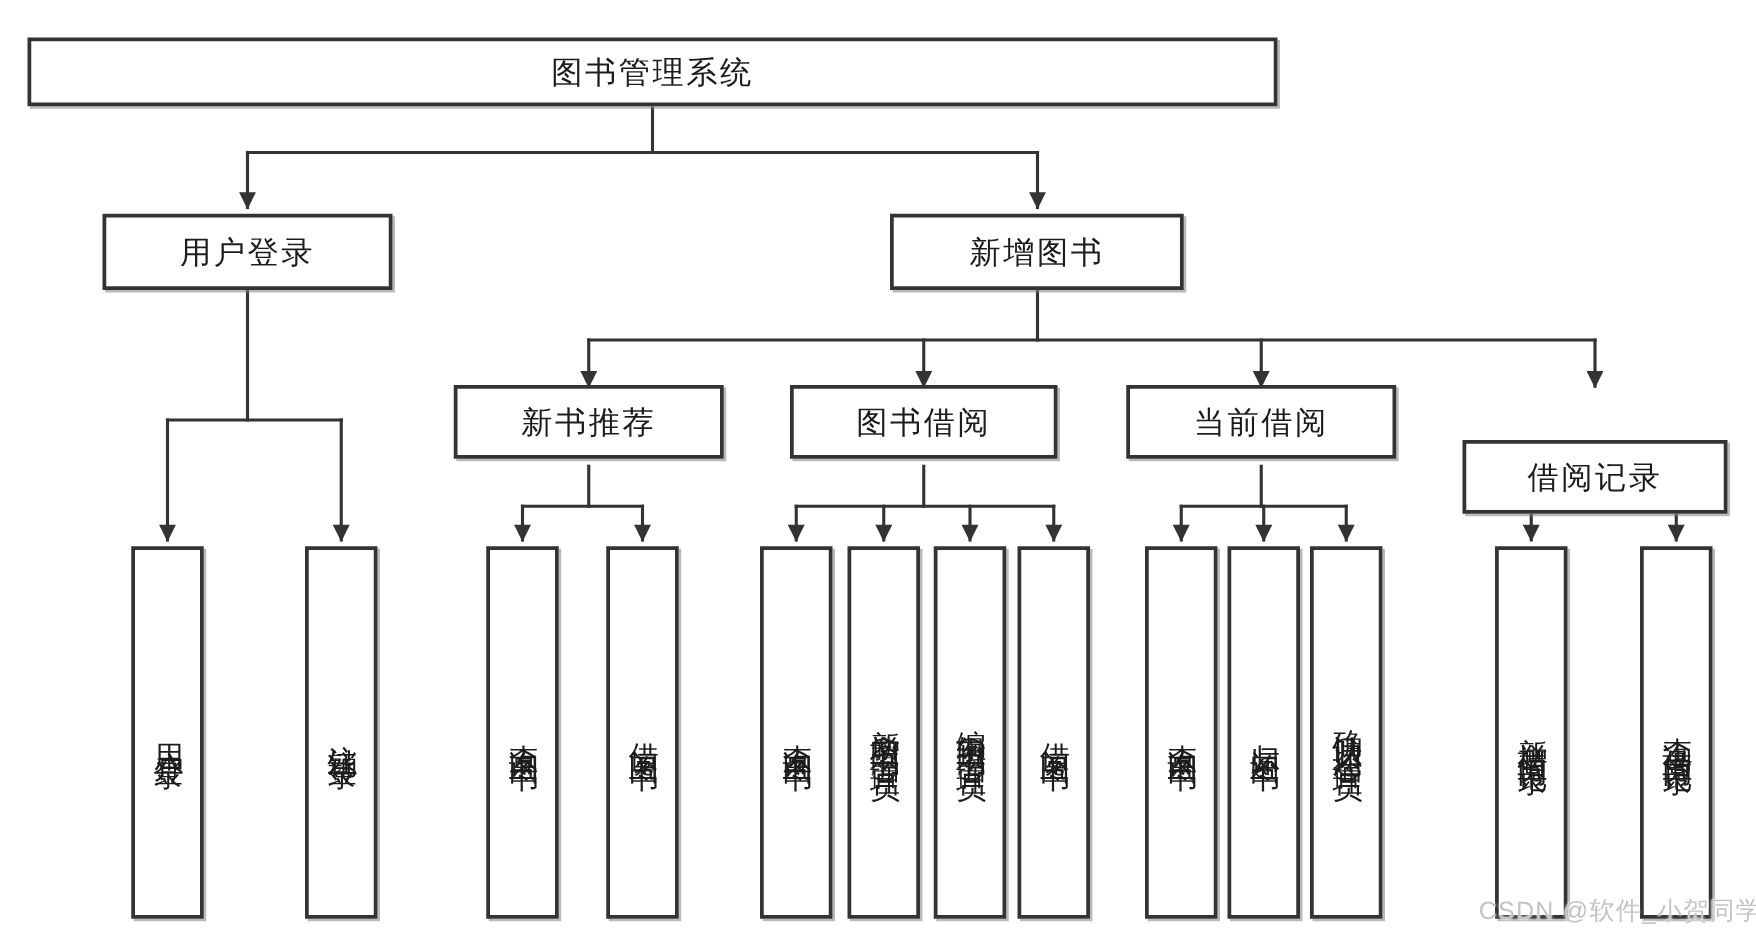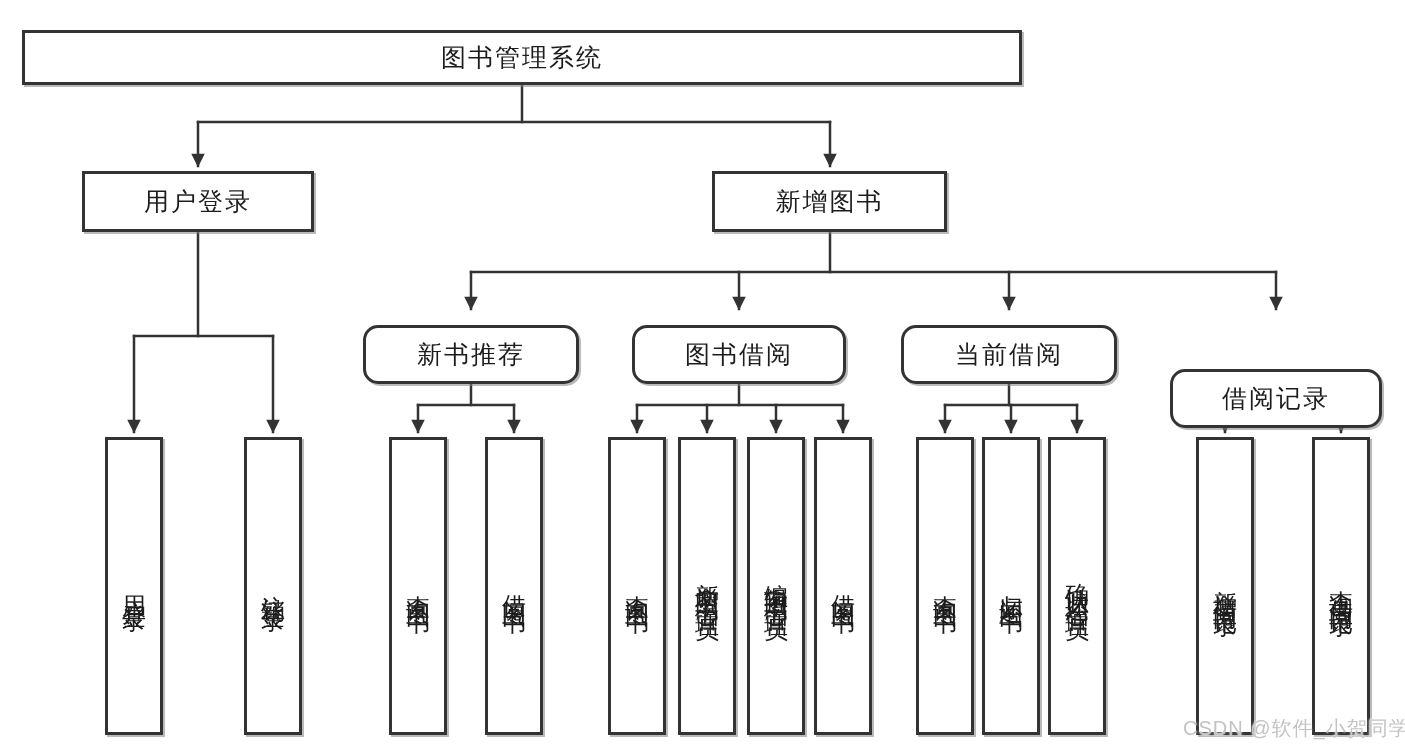--- a/index.html
+++ b/index.html
@@ -13,21 +13,21 @@
   .node {
     position:absolute; box-sizing:border-box; background:#ffffff;
     border:3px solid #333333; box-shadow:2px 2px 0 rgba(130,130,130,0.55);
     display:flex; align-items:center; justify-content:center;
     color:#1c1c1c; z-index:2;
   }
   .hnode { font-size:25px; letter-spacing:2px; white-space:nowrap; }
   .root  { left:22px;  top:30px;  width:1000px; height:55px; }
   .l2a   { left:82px;  top:171px; width:232px;  height:61px; }
   .l2b   { left:712px; top:171px; width:235px;  height:61px; }
-  .l3    { top:325px; height:59px;border-radius:15px; }
+  .l3    { top:308px; height:59px; }
   .leaf  { top:437px; width:58px; height:298px; }
   .vtext {
     writing-mode:vertical-rl; text-orientation:mixed;
     font-size:24px; letter-spacing:5px; line-height:1; white-space:nowrap;
   }
   .watermark {
     position:absolute; left:1183px; top:715px; z-index:5;
     font-size:20px; letter-spacing:1px; color:#c3c3c3;
     text-shadow:0 0 3px #ffffff, 0 0 1px #ffffff; white-space:nowrap;
   }

